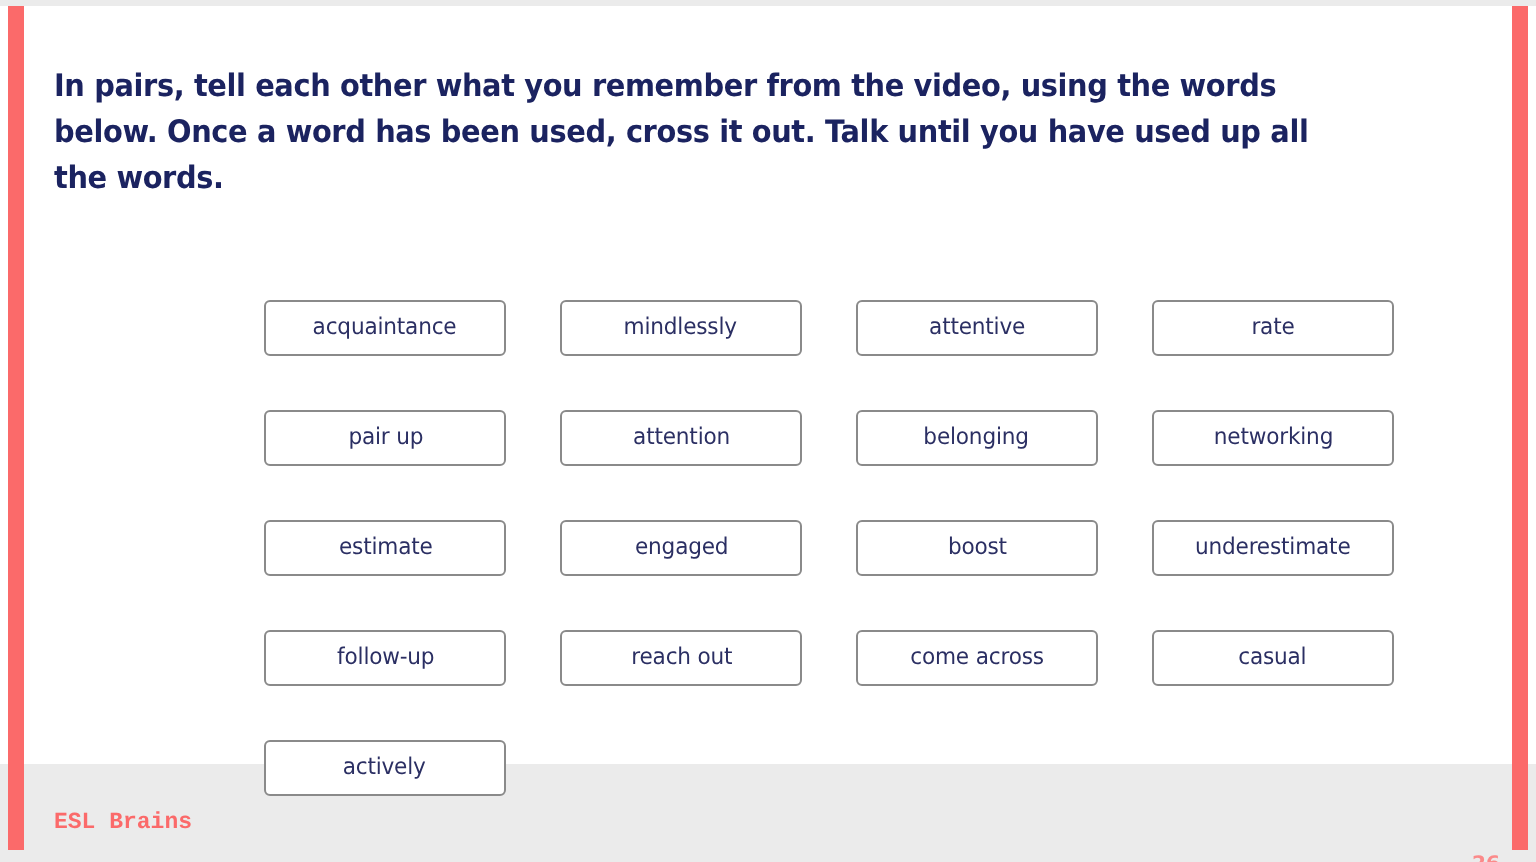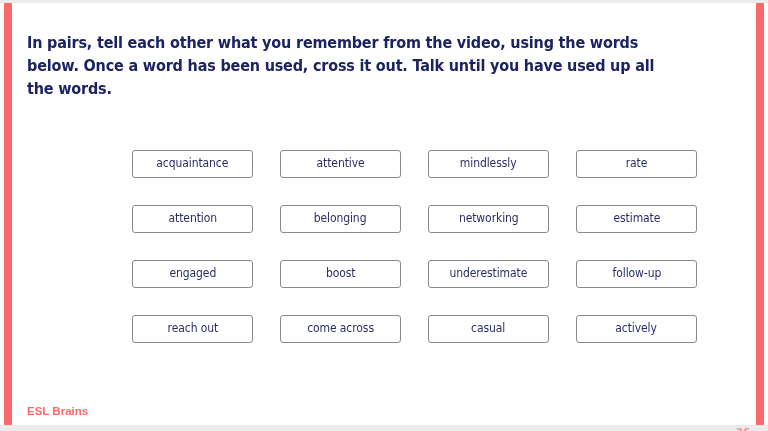--- a/index.html
+++ b/index.html
@@ -12,21 +12,21 @@
     background: #ebebeb;
     font-family: "Liberation Sans", sans-serif;
     overflow: hidden;
   }
 
   #slide {
     position: absolute;
     left: 0;
     top: 3px;
     width: 768px;
-    height: 422px;
+    height: 379px;
     background: #ffffff;
     box-sizing: border-box;
   }
 
   .side-bar {
     position: absolute;
     top: 0;
     width: 8px;
     height: 422px;
     background: #fb6a6a;
@@ -85,21 +85,21 @@
   .word-box.empty {
     border: none;
     background: transparent;
   }
 
   #logo {
     position: absolute;
     left: 27px;
     top: 402px;
     color: #fb6a6a;
-    font-family: Liberation Sans, sans-serif;
+    font-family: Liberation Mono, monospace;
     font-weight: bold;
     font-size: 11.5px;
     letter-spacing: 0px;
   }
 
   #page-number {
     position: absolute;
     left: 736px;
     top: 424px;
     color: #fb8a8a;
@@ -116,27 +116,30 @@
   <div class="side-bar left"></div>
   <div class="side-bar right"></div>
 
   <div id="instruction">In pairs, tell each other what you remember from the video, using the words below. Once a word has been used, cross it out. Talk until you have used up all the words.</div>
 
   <div id="word-grid">
       <div class="word-box">
         <span>acquaintance</span>
       </div>
       <div class="word-box">
+        <span>mindlessly</span>
+      </div>
+      <div class="word-box">
         <span>attentive</span>
       </div>
       <div class="word-box">
-        <span>mindlessly</span>
+        <span>rate</span>
       </div>
       <div class="word-box">
-        <span>rate</span>
+        <span>pair up</span>
       </div>
       <div class="word-box">
         <span>attention</span>
       </div>
       <div class="word-box">
         <span>belonging</span>
       </div>
       <div class="word-box">
         <span>networking</span>
       </div>

